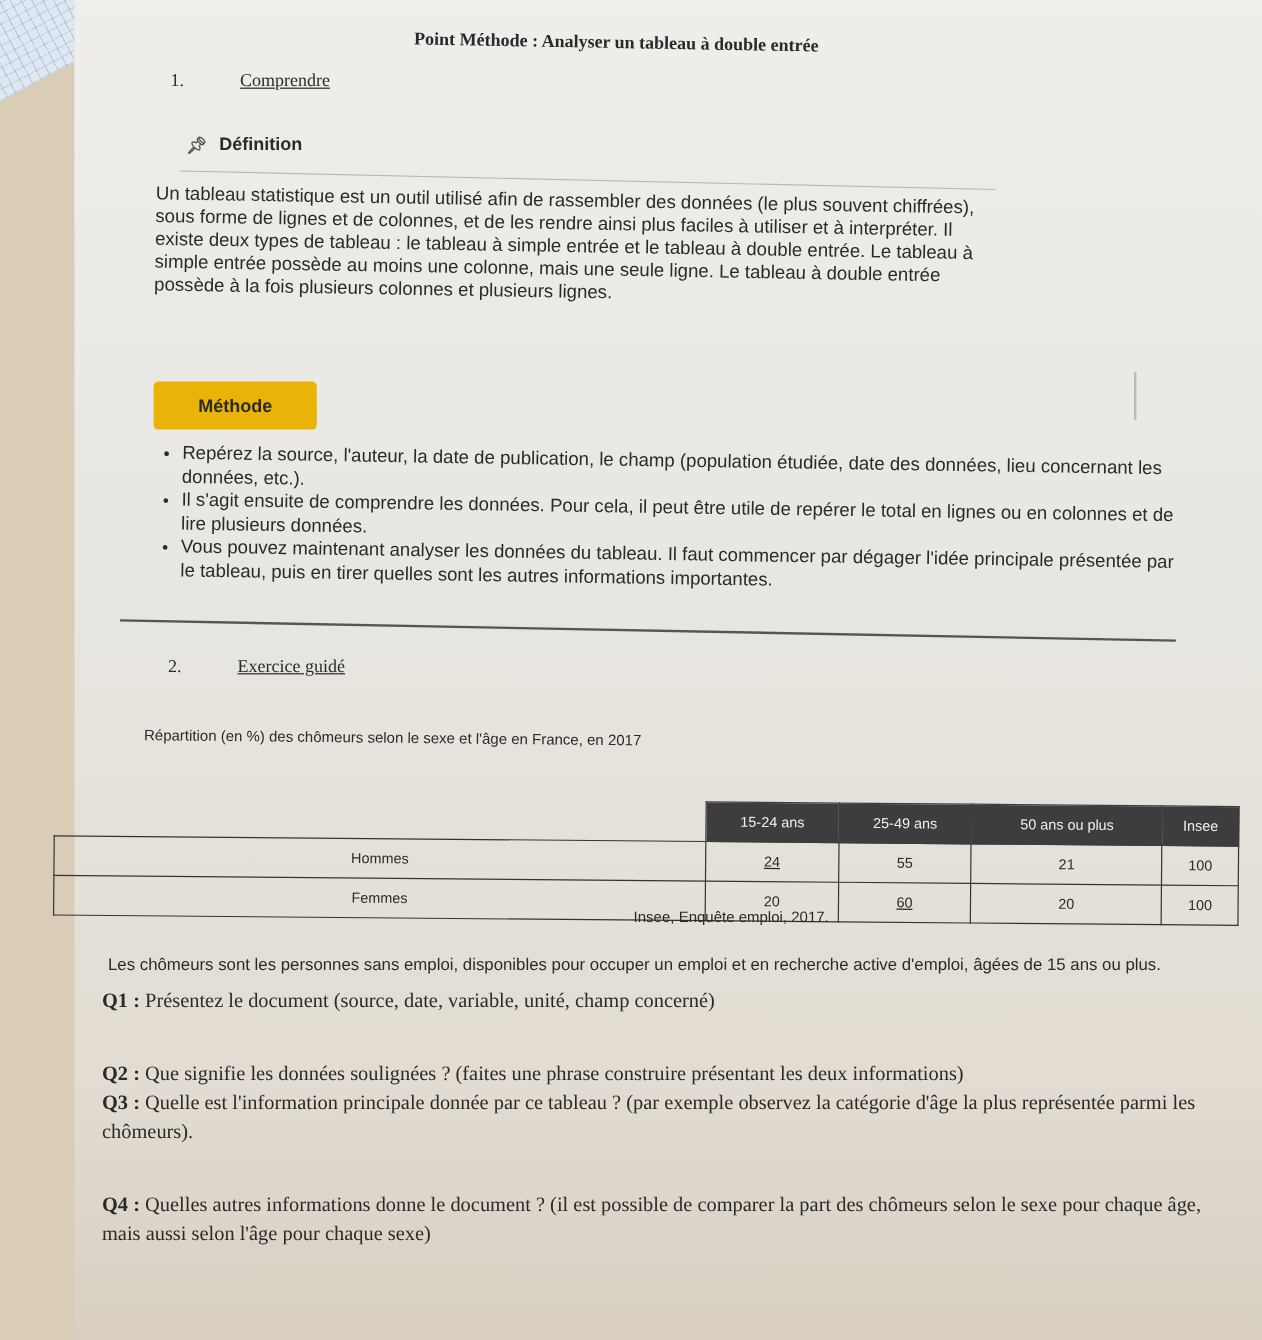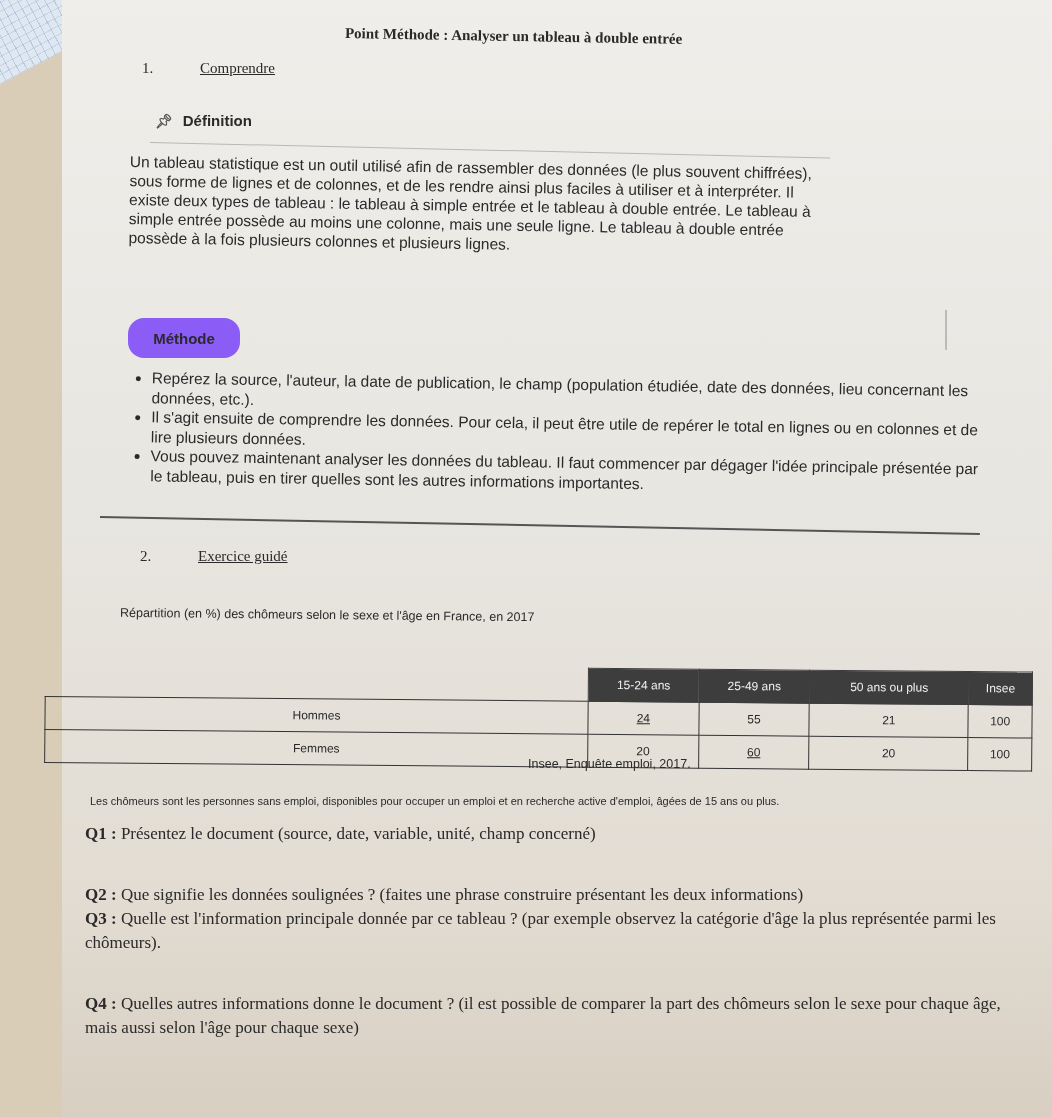--- a/index.html
+++ b/index.html
@@ -23,39 +23,39 @@
   }
   .abs { position:absolute; }
   .serif { font-family:"Liberation Serif", serif; }
   .title { left:345px; top:28px; font-size:15px; font-weight:bold; transform:rotate(1deg); }
   .sec1 { left:142px; top:60px; font-size:15px; }
   .sec1 u, .sec2 u { text-decoration:underline;margin-left:43px; }
   .def-head { left:155px; top:112px; font-size:15px; font-weight:bold; display:flex; align-items:center; gap:10px; }
   .pin { font-size:14px; color:#555; }
   .hr1 { left:150px; top:142px; width:680px; height:1px; background:#b8b8b8; transform:rotate(1.3deg); transform-origin:left; }
   .def-text { left:130px; top:152px; width:700px; font-size:15.5px; line-height:19px; transform:rotate(1deg); transform-origin:left top; }
-  .methode-pill { left:128px; top:318px; width:112px; height:40px; border-radius:16px; background:#8b5cf6; display:flex; align-items:center; justify-content:center; font-size:15px; font-weight:bold; color:#2a2a2a; }
+  .methode-pill { left:128px; top:318px; width:136px; height:40px; border-radius:4px; background:#eab308; display:flex; align-items:center; justify-content:center; font-size:15px; font-weight:bold; color:#2a2a2a; }
   .vline { left:945px; top:310px; width:2px; height:40px; background:#bbb; }
   .bullets { left:130px; top:368px; width:860px; font-size:15.5px; line-height:19.5px; transform:rotate(0.9deg); transform-origin:left top; }
   .bullets ul { margin:0; padding-left:22px; }
   .bullets li { margin:0; }
   .hr2 { left:100px; top:516px; width:880px; height:2px; background:#555; transform:rotate(1.1deg); transform-origin:left; }
   .sec2 { left:140px; top:548px; font-size:15px; }
   .caption { left:120px; top:608px; font-size:12.5px; transform:rotate(0.6deg); }
   table.data {
     position:absolute; left:45px; top:663px; width:988px;
     border-collapse:collapse; font-size:12px; transform:rotate(0.5deg); transform-origin:left top;
   }
   table.data td, table.data th { border:1.5px solid #333; height:30px; text-align:center; }
   table.data th { background:#3d3d3d; color:#f0f0f0; font-weight:normal; border-color:#3d3d3d; }
   table.data th.blank { background:transparent; border:none; }
   table.data td.rowlab { width:540px; text-align:center; }
   .ul { text-decoration:underline; }
   .source { left:480px; top:757px; font-size:12.5px;margin-left:48px; }
-  .defn { left:90px; top:795px; font-size:11px; }
+  .defn { left:90px; top:795px; font-size:14px; }
   .q { font-size:17px; line-height:24px; }
   .q b { font-weight:bold; }
   .q1 { left:85px; top:822px; }
   .q2 { left:85px; top:883px; }
   .q3 { left:85px; top:907px; width:950px; }
   .q4 { left:85px; top:992px; width:950px; }
 </style>
 </head>
 <body>
 

